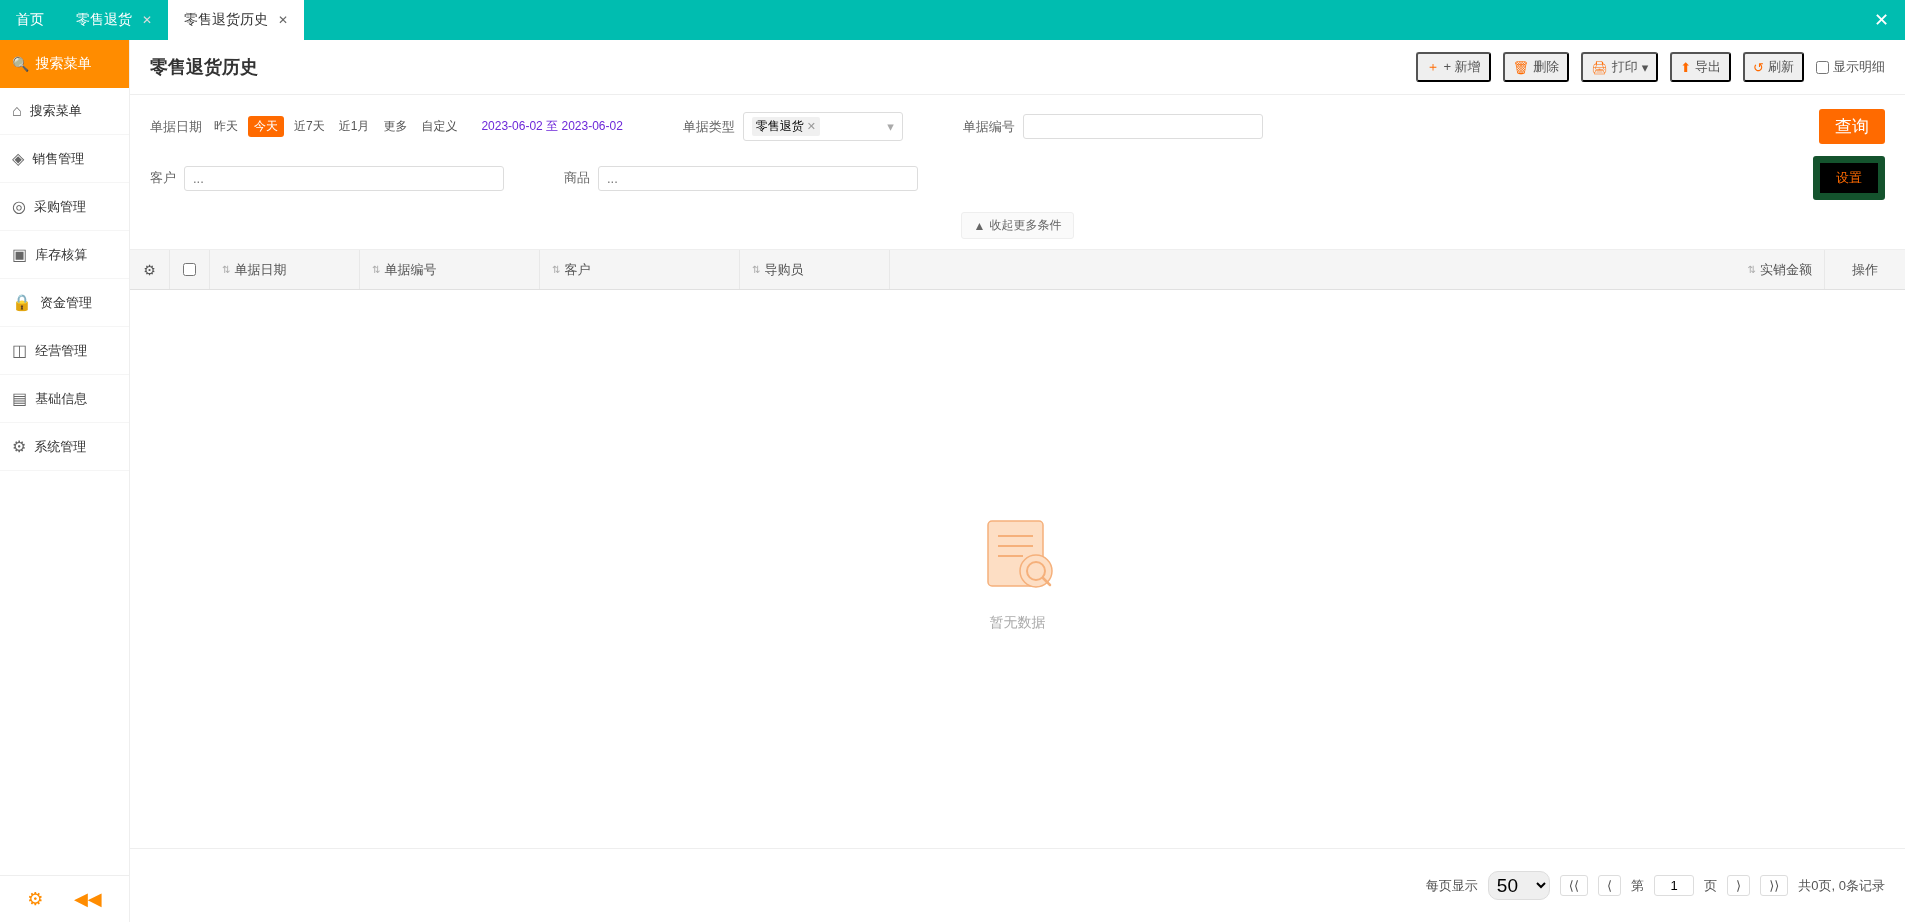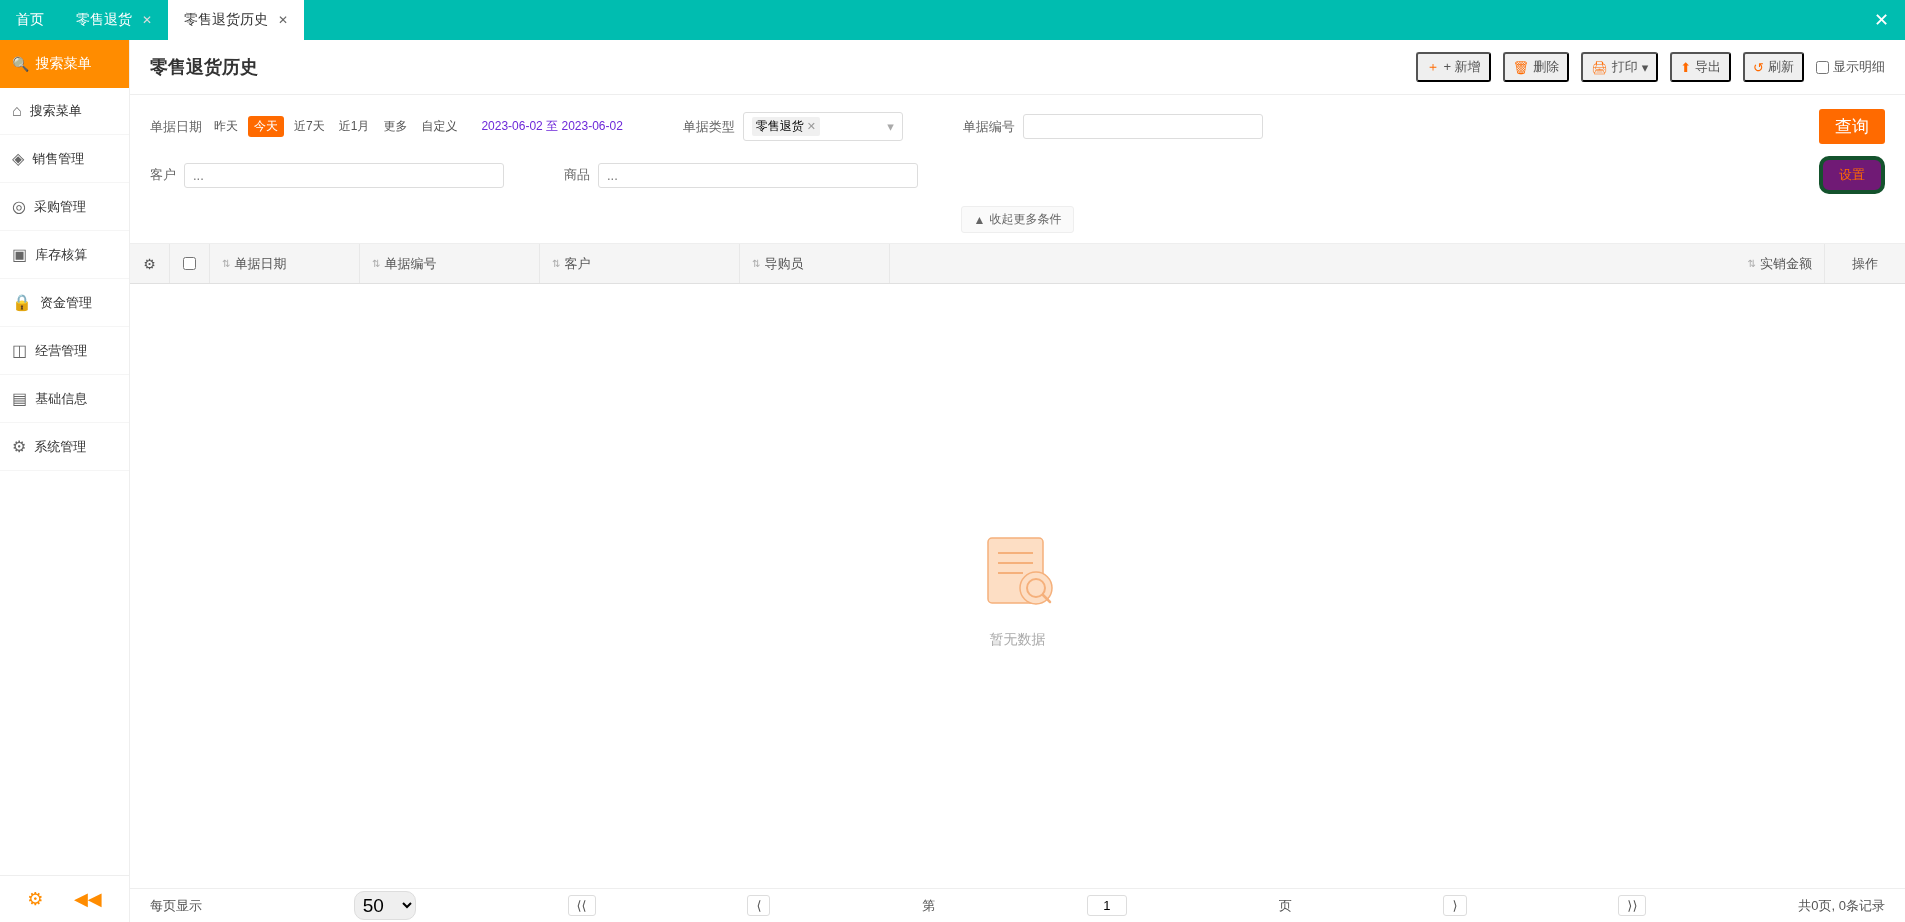--- a/index.html
+++ b/index.html
@@ -144,25 +144,25 @@
     .btn-primary {
       background: #FF6A00;
       color: #fff;
       border: none;
       padding: 6px 16px;
       border-radius: 3px;
       font-size: 17px;
       cursor: pointer;
     }
     .btn-secondary {
-      background: #701a75;
+      background: #000000;
       color: #FF6A00;
-      border: 4px solid #14532d;
+      border: 7px solid #14532d;
       padding: 6px 16px;
-      border-radius: 10px;
+      border-radius: 3px;
       font-size: 13px;
       cursor: pointer;
     }
     .checkbox-display {
       display: flex;
       align-items: center;
       gap: 4px;
       font-size: 13px;
       color: #555;
     }
@@ -320,22 +320,22 @@
     }
     .empty-text {
       font-size: 14px;
       color: #aaa;
     }
 
     
     .pagination {
       display: flex;
       align-items: center;
-      justify-content: space-between;
-      padding: 2px 20px;
+      justify-content: flex-end;
+      padding: 22px 20px;
       border-top: 1px solid #eee;
       background: #fff;
       gap: 10px;
       font-size: 13px;
       color: #555;
       flex-shrink: 0;
     }
     .page-size-select {
       border: 1px solid #ddd;
       border-radius: 10px;

